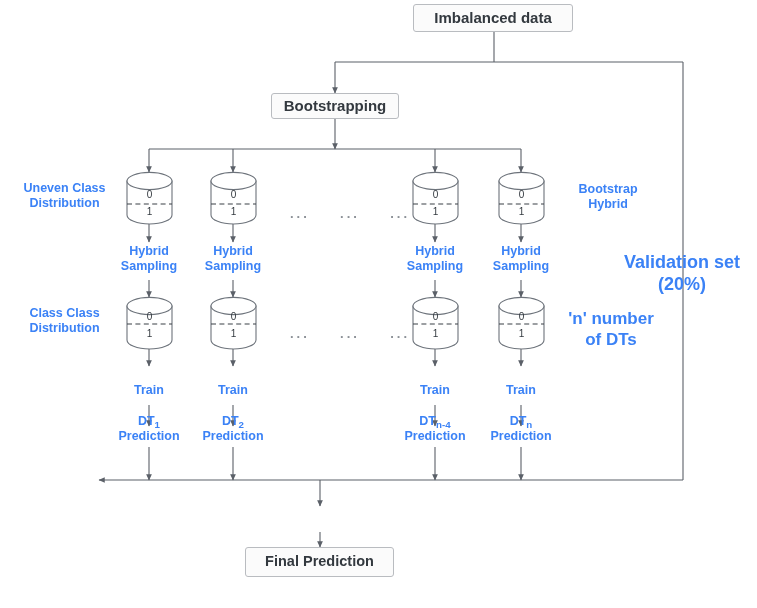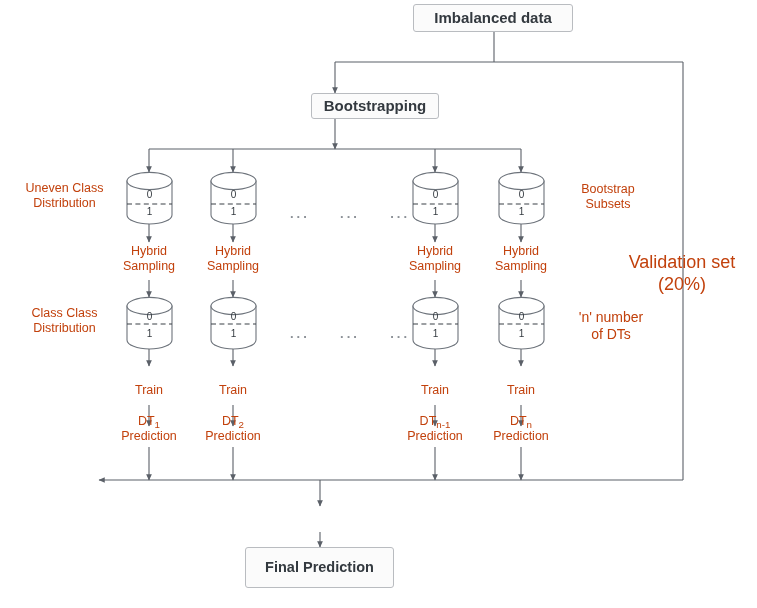--- a/index.html
+++ b/index.html
@@ -34,22 +34,22 @@
     display: flex;
     align-items: center;
     justify-content: center;
     color: #33393f;
     font-weight: bold;
     text-align: center;
     line-height: 1.1;
   }
   .lbl {
     position: absolute;
-    color: #c2410c;
-    font-weight: normal;
+    color: #3b82f6;
+    font-weight: bold;
     text-align: center;
     line-height: 1.22;
     white-space: pre-line;
   }
   .lbl-left {
     text-align: center;
   }
   .cyl {
     position: absolute;
   }
@@ -128,41 +128,41 @@
       <path d="M320,480 L320,506" marker-end="url(#arr)"></path>
 
       <path d="M320,532 L320,547" marker-end="url(#arr)"></path>
     </g>
   </svg>
 
   <div class="node-box" style="left:413px; top:4px; width:160px; height:28px; font-size:15px;">
     <span>Imbalanced data</span>
   </div>
 
-  <div class="node-box" style="left:271px; top:93px; width:128px; height:26px; font-size:15px;margin-left:40px;">
+  <div class="node-box" style="left:271px; top:93px; width:128px; height:26px; font-size:15px;">
     <span>Bootstrapping</span>
   </div>
 
 
-  <div class="node-box" style="left:245px; top:547px; width:149px; height:41px; font-size:14.5px;">
+  <div class="node-box" style="left:245px; top:547px; width:149px; height:30px; font-size:14.5px;">
     <span>Final Prediction</span>
   </div>
 
   <div class="lbl lbl-left" style="left:12px; top:181px; width:105px; font-size:12.5px;">Uneven Class
 Distribution</div>
 
   <div class="lbl lbl-left" style="left:12px; top:306px; width:105px; font-size:12.5px;">Class Class
 Distribution</div>
 
   <div class="lbl" style="left:560px; top:182px; width:96px; font-size:12.5px;">Bootstrap
-Subsets</div>
+Hybrid</div>
 
   <div class="lbl" style="left:608px; top:252px; width:148px; font-size:18px;">Validation set (20%)</div>
 
-  <div class="lbl" style="left:560px; top:309px; width:102px; font-size:14px;">'n' number
+  <div class="lbl" style="left:560px; top:309px; width:102px; font-size:17px;">'n' number
 of DTs</div>
 
   <svg class="cyl" style="left:125px; top:171px;" width="49" height="54" viewBox="0 0 49 54">
     <path d="M2,10 L2,44 A22.5,9 0 0 0 47,44 L47,10 Z" fill="#ffffff" stroke="#6d737b" stroke-width="1.1"></path>
     <ellipse cx="24.5" cy="10" rx="22.5" ry="8.6" fill="#ffffff" stroke="#6d737b" stroke-width="1.1"></ellipse>
     <line x1="2" y1="33" x2="47" y2="33" stroke="#3b4046" stroke-width="1.2" stroke-dasharray="5,3.4"></line>
     <text x="24.5" y="27" text-anchor="middle" font-family="Liberation Sans, sans-serif" font-size="10" fill="#33393f">0</text>
     <text x="24.5" y="44" text-anchor="middle" font-family="Liberation Sans, sans-serif" font-size="10" fill="#33393f">1</text>
   </svg>
 
@@ -246,21 +246,21 @@
   <div class="lbl" style="left:104px; top:368px; width:90px; font-size:12.5px;">
     <span>Train</span><br>
     <span>DT</span><span class="sub">1</span>
   </div>
   <div class="lbl" style="left:188px; top:368px; width:90px; font-size:12.5px;">
     <span>Train</span><br>
     <span>DT</span><span class="sub">2</span>
   </div>
   <div class="lbl" style="left:390px; top:368px; width:90px; font-size:12.5px;">
     <span>Train</span><br>
-    <span>DT</span><span class="sub">n-1</span>
+    <span>DT</span><span class="sub">n-4</span>
   </div>
   <div class="lbl" style="left:476px; top:368px; width:90px; font-size:12.5px;">
     <span>Train</span><br>
     <span>DT</span><span class="sub">n</span>
   </div>
 
   <div class="lbl" style="left:99px; top:429px; width:100px; font-size:12.5px;">Prediction</div>
   <div class="lbl" style="left:183px; top:429px; width:100px; font-size:12.5px;">Prediction</div>
   <div class="lbl" style="left:385px; top:429px; width:100px; font-size:12.5px;">Prediction</div>
   <div class="lbl" style="left:471px; top:429px; width:100px; font-size:12.5px;">Prediction</div>

